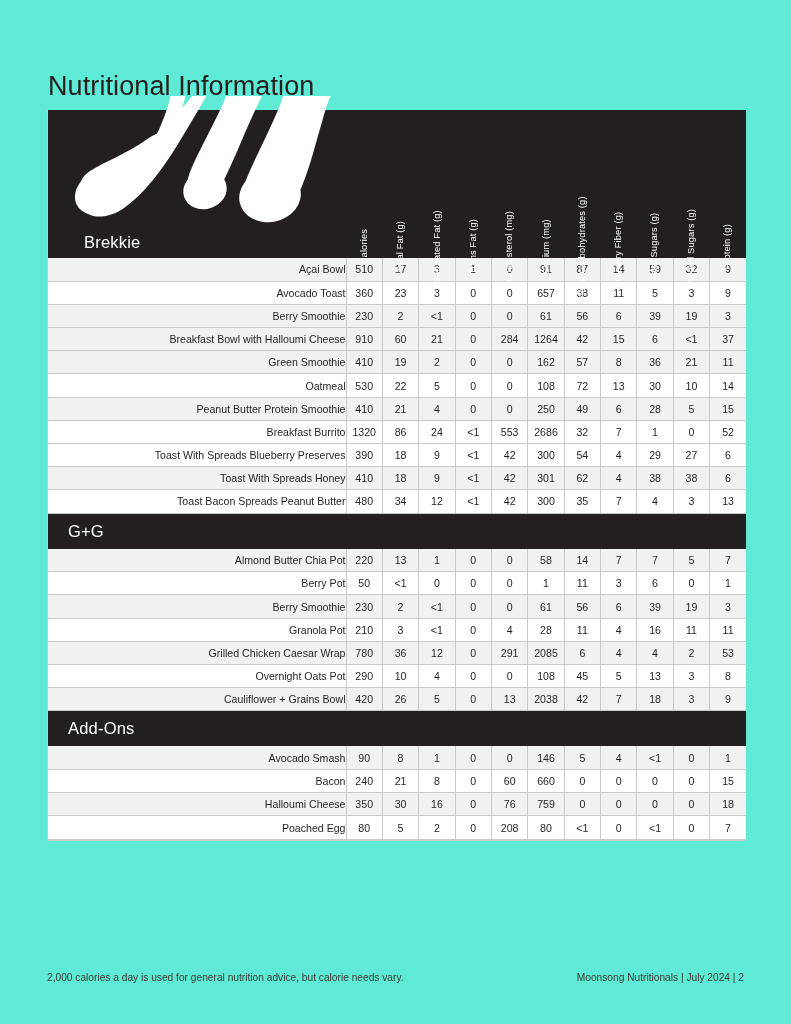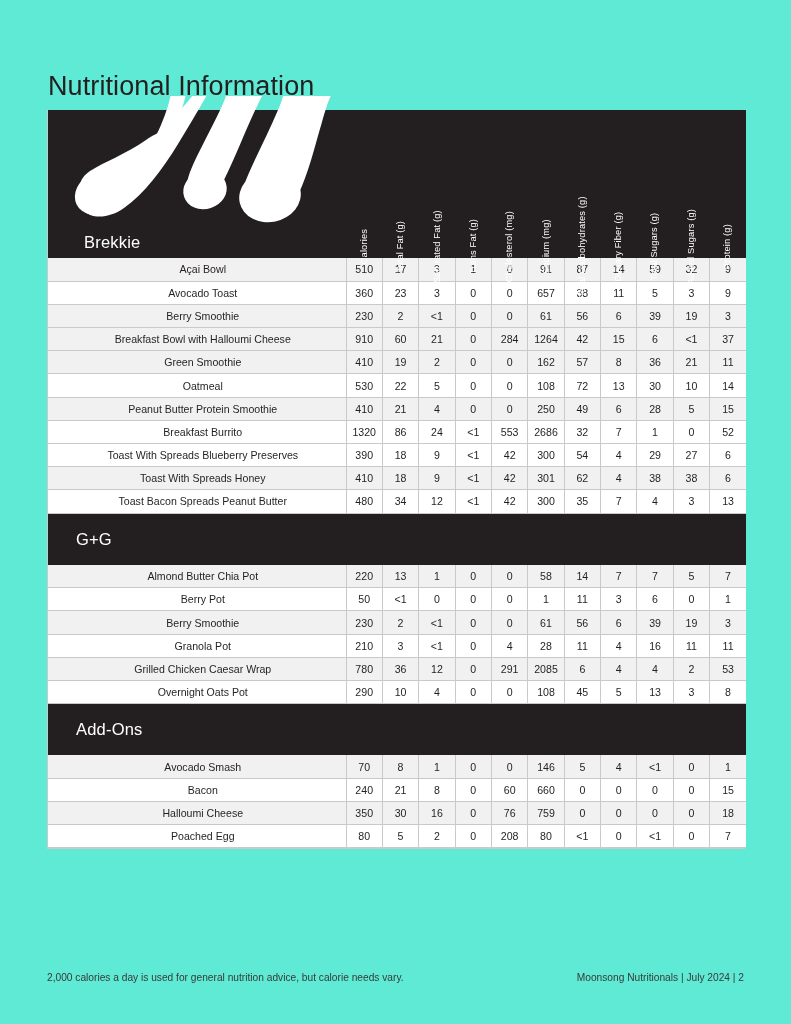--- a/index.html
+++ b/index.html
@@ -105,21 +105,21 @@
     transform: rotate(-90deg);
     transform-origin: center center;
     letter-spacing: 0.15px;
     line-height: 1;
   }
 
   
   .band-row td {
     background: #231f20;
     border: none;
-    padding: 16px;
+    padding: 8px;
     height: 20px;
   }
   .band-label {
     color: #ffffff;
     font-size: 16.5px;
     font-weight: 400;
     padding-left: 12px;
     letter-spacing: 0.2px;
     white-space: nowrap;
   }
@@ -129,21 +129,21 @@
     height: 23.2px;
     border-right: 1px solid #c9c9c9;
     border-bottom: 1px solid #c9c9c9;
     padding: 0;
   }
   tr.data-row td:last-child { border-right: none; }
   tr.data-row.stripe td { background: #f1f1f1; }
   tr.data-row.plain  td { background: #ffffff; }
 
   td.name {
-    text-align: center;
+    text-align: right;
     padding-left: 12px !important;
     font-size: 10.6px;
     color: #231f20;
     border-right: 1px solid #c9c9c9;
     white-space: nowrap;
     overflow: hidden;
   }
   td.num {
     text-align: center;
     font-size: 10.6px;
@@ -536,28 +536,42 @@
             <td class="num">4</td>
             <td class="num">0</td>
             <td class="num">0</td>
             <td class="num">108</td>
             <td class="num">45</td>
             <td class="num">5</td>
             <td class="num">13</td>
             <td class="num">3</td>
             <td class="num">8</td>
           </tr>
+          <tr class="data-row stripe">
+            <td class="name">Cauliflower + Grains Bowl</td>
+            <td class="num">420</td>
+            <td class="num">26</td>
+            <td class="num">5</td>
+            <td class="num">0</td>
+            <td class="num">13</td>
+            <td class="num">2038</td>
+            <td class="num">42</td>
+            <td class="num">7</td>
+            <td class="num">18</td>
+            <td class="num">3</td>
+            <td class="num">9</td>
+          </tr>
           <tr class="band-row">
             <td colspan="12">
               <div class="band-label">Add-Ons</div>
             </td>
           </tr>
           <tr class="data-row stripe">
             <td class="name">Avocado Smash</td>
-            <td class="num">70</td>
+            <td class="num">90</td>
             <td class="num">8</td>
             <td class="num">1</td>
             <td class="num">0</td>
             <td class="num">0</td>
             <td class="num">146</td>
             <td class="num">5</td>
             <td class="num">4</td>
             <td class="num">&lt;1</td>
             <td class="num">0</td>
             <td class="num">1</td>

